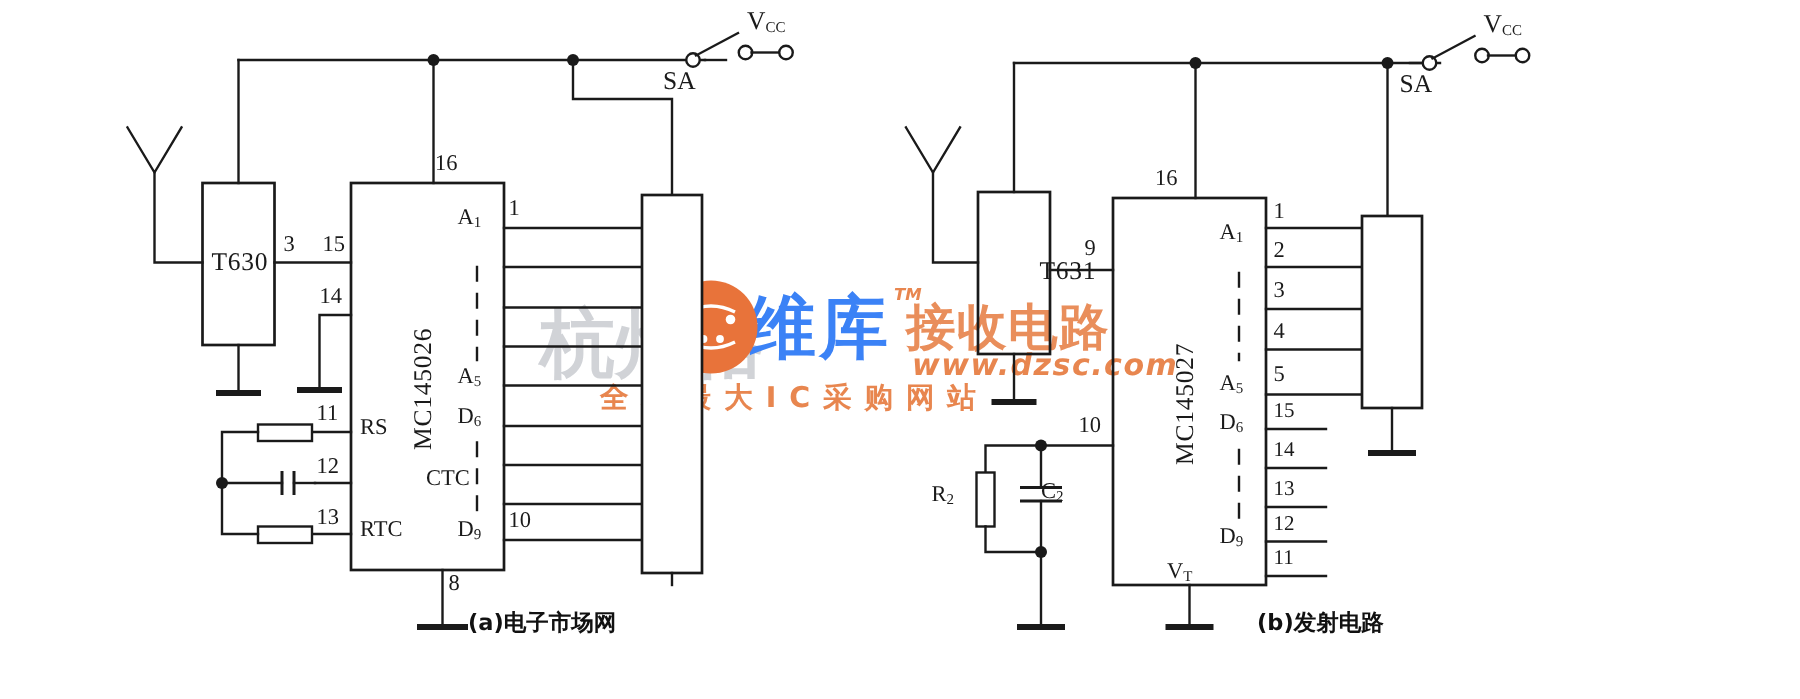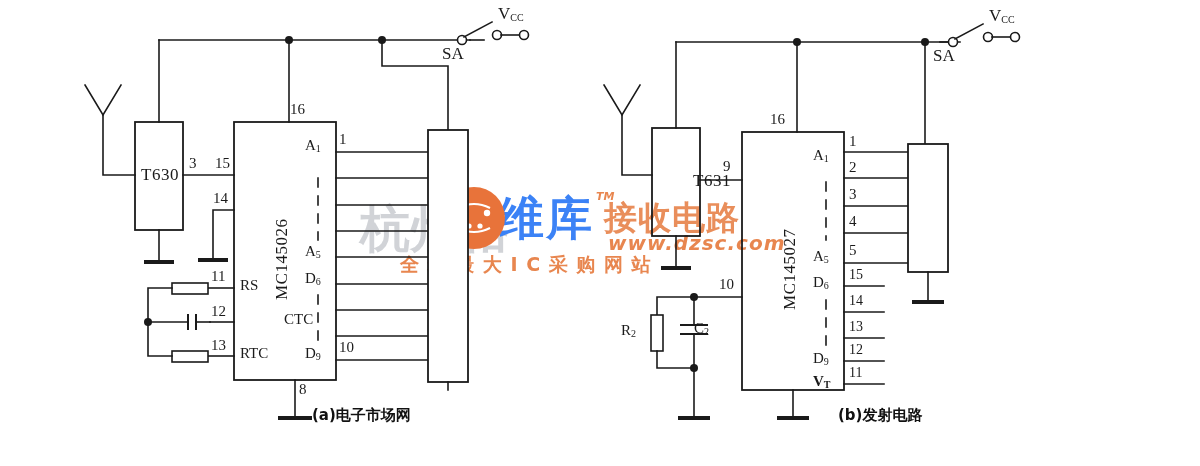--- a/index.html
+++ b/index.html
@@ -238,21 +238,21 @@
   </div>
   <div class="lbl pin" style="left:813px;top:248px;">
     <span>A</span><span class="sub">5</span>
   </div>
   <div class="lbl pin" style="left:813px;top:274px;">
     <span>D</span><span class="sub">6</span>
   </div>
   <div class="lbl pin" style="left:813px;top:350px;">
     <span>D</span><span class="sub">9</span>
   </div>
-  <div class="lbl pin" style="left:813px;top:373px;font-weight:bold;">
+  <div class="lbl pin" style="left:778px;top:373px;">
     <span>V</span><span class="sub">T</span>
   </div>
 
   <div class="lbl pin" style="left:849px;top:133px;">1</div>
   <div class="lbl pin" style="left:849px;top:159px;">2</div>
   <div class="lbl pin" style="left:849px;top:186px;">3</div>
   <div class="lbl pin" style="left:849px;top:213px;">4</div>
   <div class="lbl pin" style="left:849px;top:242px;">5</div>
   <div class="lbl pinsm" style="left:849px;top:267px;">15</div>
   <div class="lbl pinsm" style="left:849px;top:293px;">14</div>

